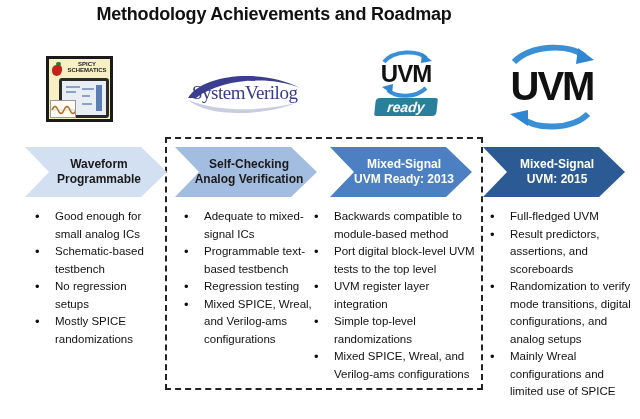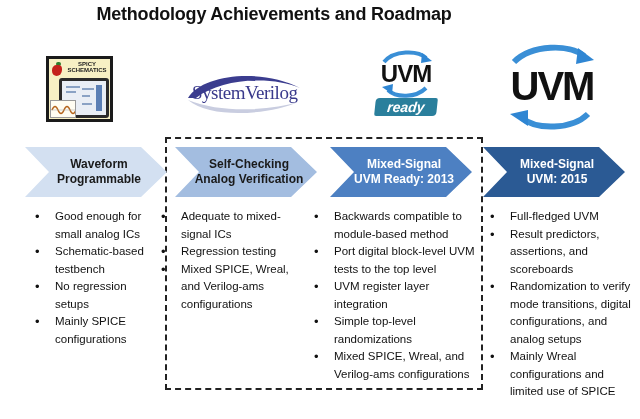--- a/index.html
+++ b/index.html
@@ -184,25 +184,26 @@
   <div>
     <span>Mixed-Signal</span>
     <span>UVM: 2015</span>
   </div>
 </div>
 
 <ul class="col" style="left:35px;width:128px;">
   <li>Good enough for small analog ICs</li>
   <li>Schematic-based testbench</li>
   <li>No regression setups</li>
-  <li>Mainly SPICE configurations</li>
-</ul>
-
-<ul class="col" style="left:161px;width:140px;">
+  <li>Mostly SPICE randomizations</li>
+</ul>
+
+<ul class="col" style="left:184px;width:140px;">
   <li>Adequate to mixed-signal ICs</li>
+  <li>Programmable text-based testbench</li>
   <li>Regression testing</li>
   <li>Mixed SPICE, Wreal, and Verilog-ams configurations</li>
 </ul>
 
 <ul class="col" style="left:314px;width:168px;">
   <li>Backwards compatible to module-based method</li>
   <li>Port digital block-level UVM tests to the top level</li>
   <li>UVM register layer integration</li>
   <li>Simple top-level randomizations</li>
   <li>Mixed SPICE, Wreal, and Verilog-ams configurations</li>

